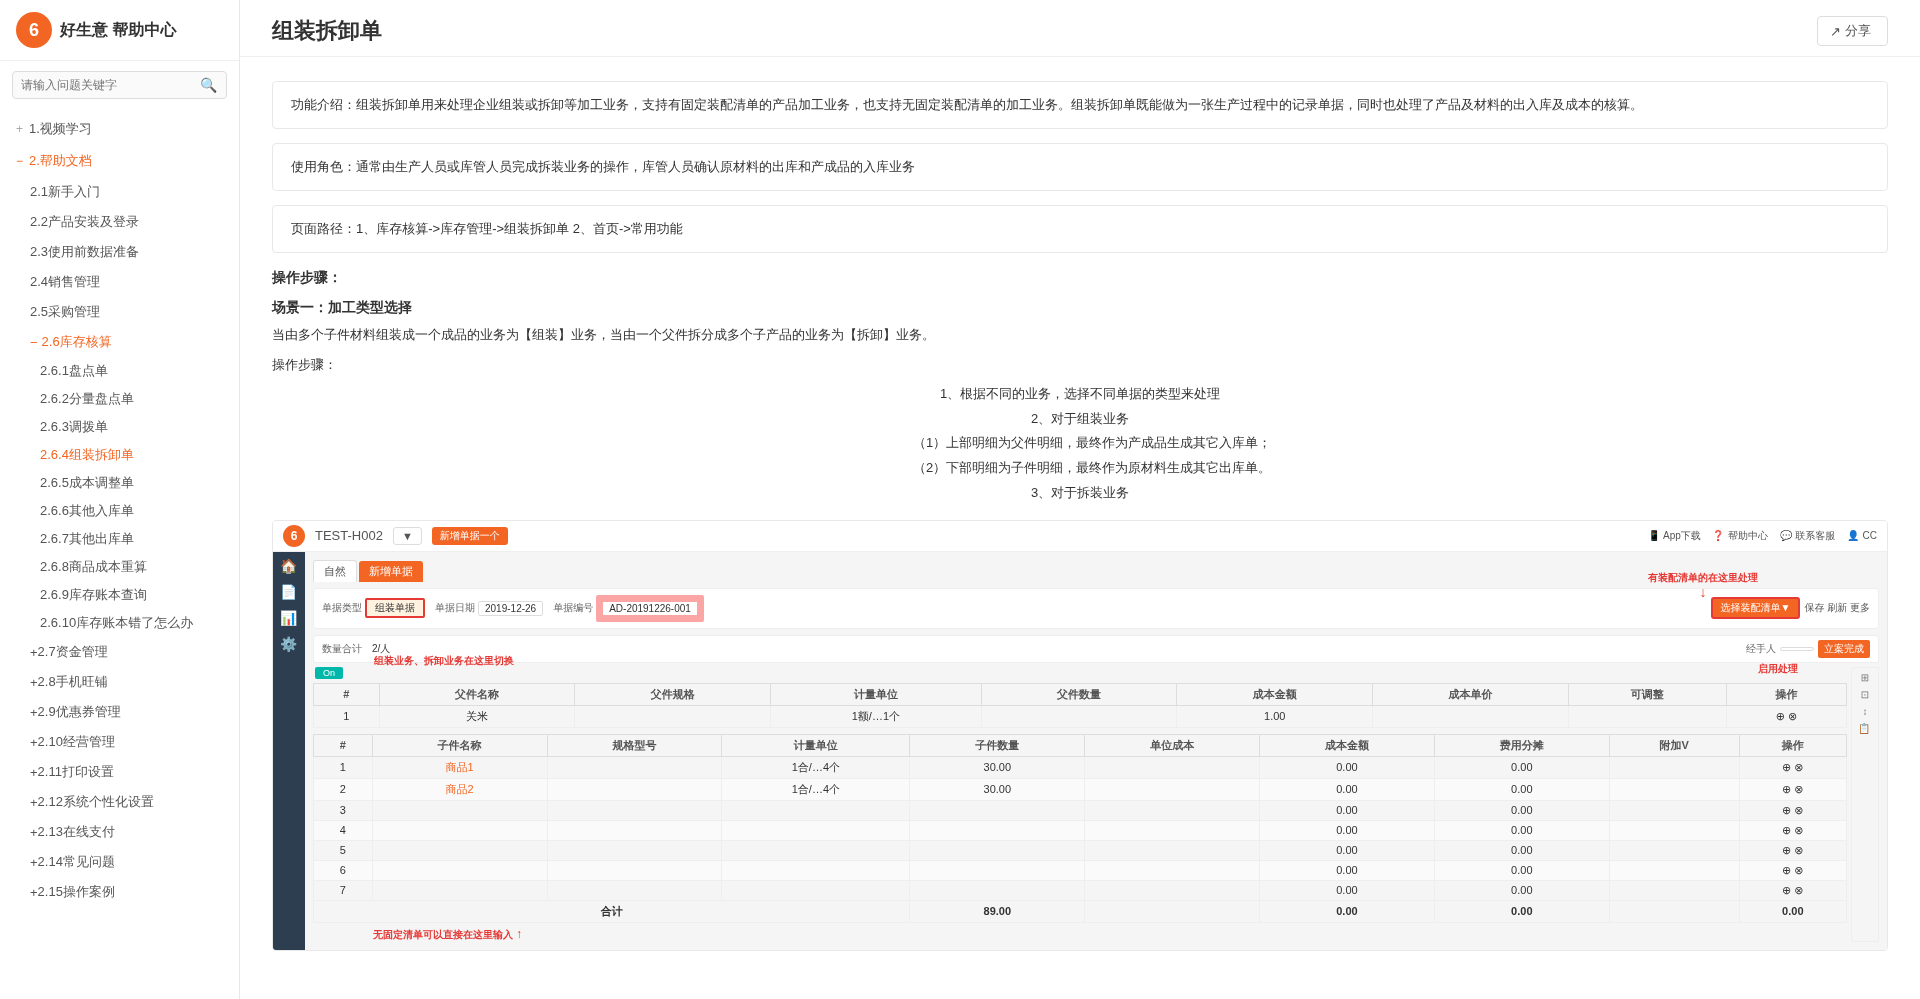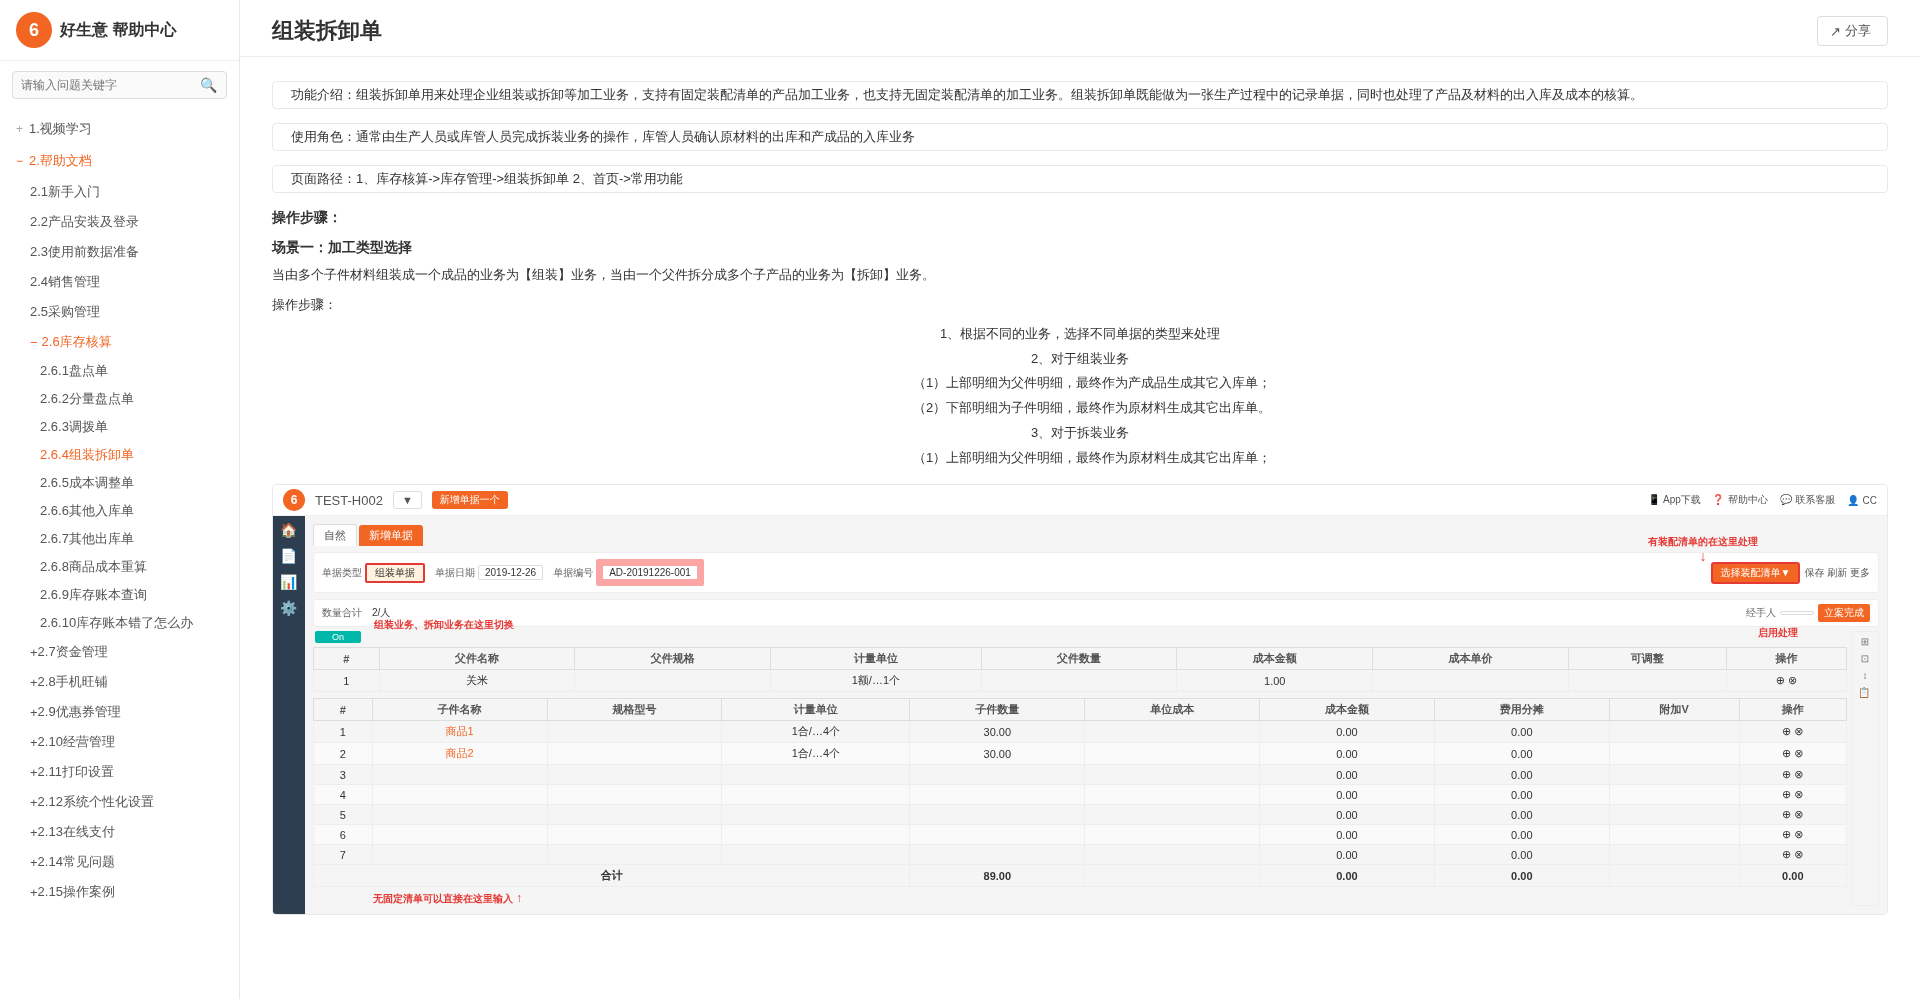--- a/index.html
+++ b/index.html
@@ -107,21 +107,21 @@
     .share-btn span { margin-right: 4px; }
 
     .article-body {
       padding: 24px 32px;
       flex: 1;
     }
 
     .info-block {
       border: 1px solid #e8e8e8;
       border-radius: 4px;
-      padding: 2px 18px;
+      padding: 12px 18px;
       margin-bottom: 14px;
       background: #fff;
       line-height: 1.7;
       font-size: 13px;
       color: #333;
     }
 
     .section-title {
       font-size: 14px;
       font-weight: bold;
@@ -314,21 +314,20 @@
     <div class="section-title">操作步骤：</div>
     <div class="scene-title">场景一：加工类型选择</div>
     <div class="body-text">当由多个子件材料组装成一个成品的业务为【组装】业务，当由一个父件拆分成多个子产品的业务为【拆卸】业务。</div>
     <div class="body-text">操作步骤：</div>
     <div class="step-list">
       <div class="step-item">1、根据不同的业务，选择不同单据的类型来处理</div>
       <div class="step-item">2、对于组装业务</div>
       <div class="sub-step-item">（1）上部明细为父件明细，最终作为产成品生成其它入库单；</div>
       <div class="sub-step-item">（2）下部明细为子件明细，最终作为原材料生成其它出库单。</div>
       <div class="step-item">3、对于拆装业务</div>
-      <div class="sub-step-item">（1）上部明细为父件明细，最终作为原材料生成其它出库单；</div>
     </div>
 
     <div class="screenshot-container">
       <div class="mock-ui">
 
         <div style="background:#fff; border-bottom:1px solid #eee; padding:4px 10px; display:flex; align-items:center; justify-content:space-between;">
           <div style="display:flex; align-items:center; gap:10px;">
             <div style="background:#f26522; color:#fff; border-radius:50%; width:22px; height:22px; display:flex; align-items:center; justify-content:center; font-size:12px; font-weight:bold;">6</div>
             <span style="font-size:13px; color:#555;">TEST-H002</span>
             <div style="border:1px solid #ddd; border-radius:3px; padding:2px 8px; font-size:11px; color:#555; display:flex; align-items:center; gap:3px;">
@@ -406,21 +405,21 @@
                 <span style="border:1px solid #ddd; border-radius:2px; padding:1px 16px; background:#fff; font-size:10px;"></span>
                 <button style="background:#f26522; color:#fff; border:none; border-radius:2px; padding:2px 6px; font-size:10px; cursor:pointer;">立案完成</button>
               </div>
             </div>
 
             <div style="display:flex; gap:4px; margin-top:4px;">
 
               <div style="flex:1; overflow:hidden;">
 
                 <div style="display:flex; align-items:center; gap:4px; margin-bottom:2px; margin-left:2px;">
-                  <span style="background:#00b8a9; color:#fff; border-radius:2px; padding:1px 17px; font-size:9px;">On</span>
+                  <span style="background:#00b8a9; color:#fff; border-radius:2px; padding:1px 8px; font-size:9px;">On</span>
                 </div>
                 <table class="mock-table">
                   <thead>
                     <tr>
                       <th>#</th>
                       <th>父件名称</th>
                       <th>父件规格</th>
                       <th>计量单位</th>
                       <th>父件数量</th>
                       <th>成本金额</th>

